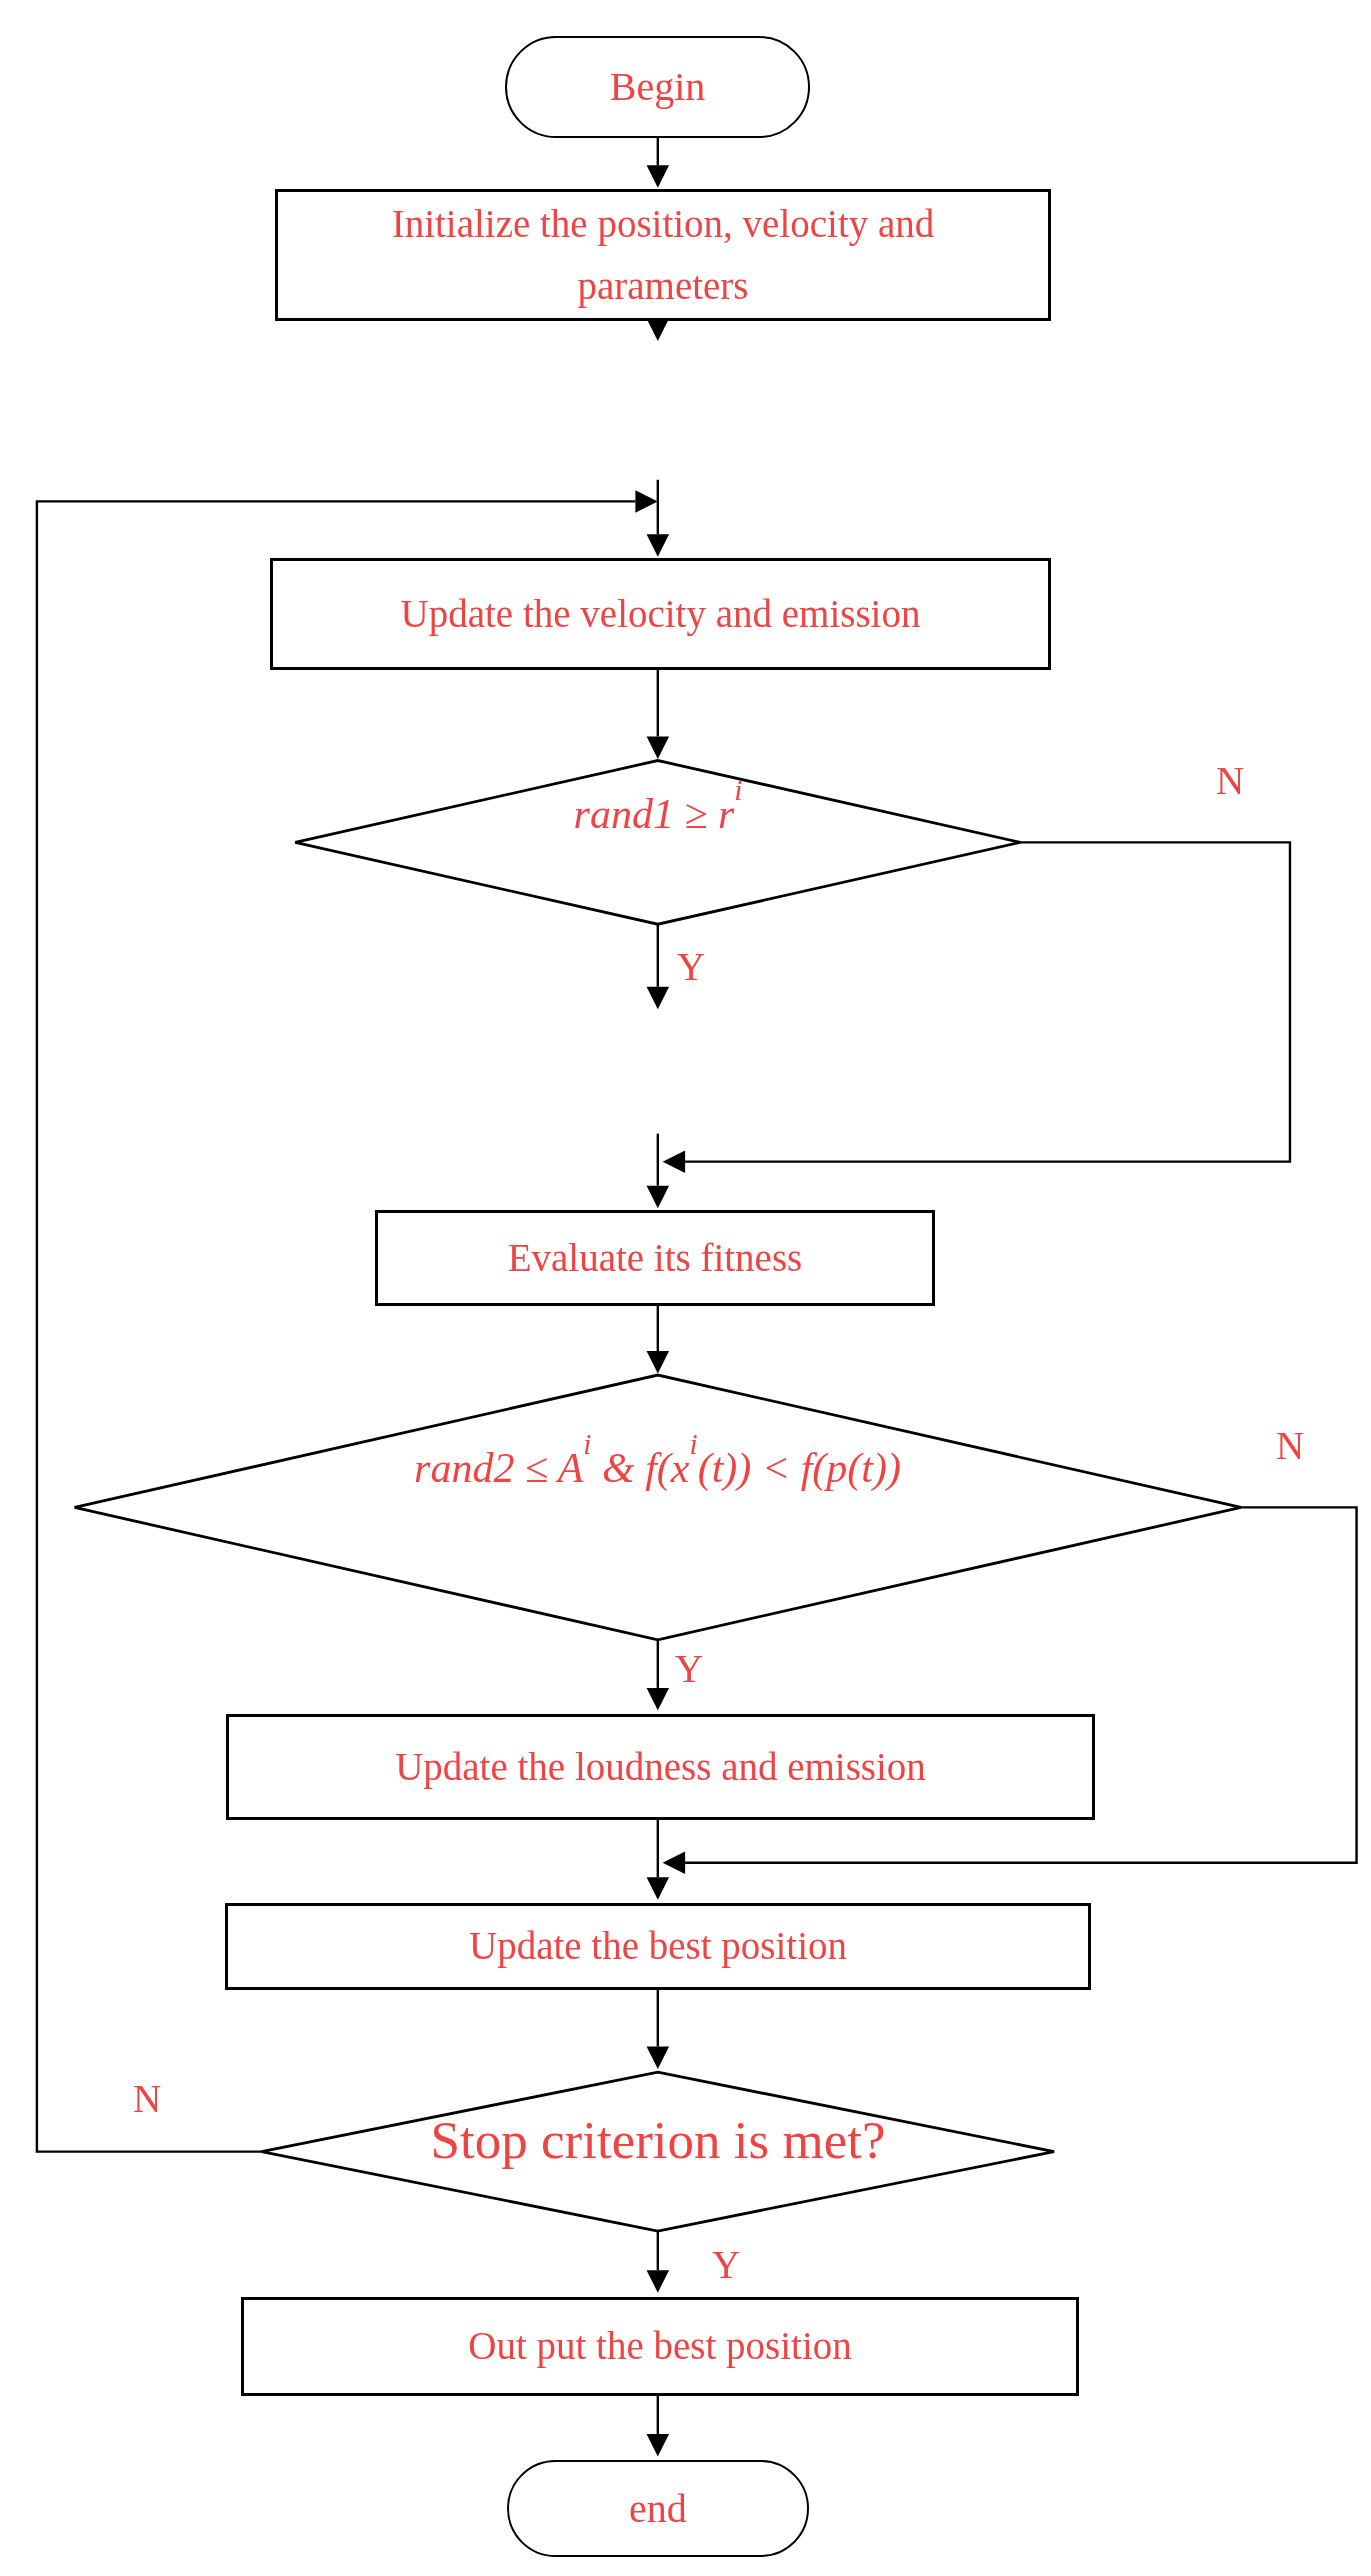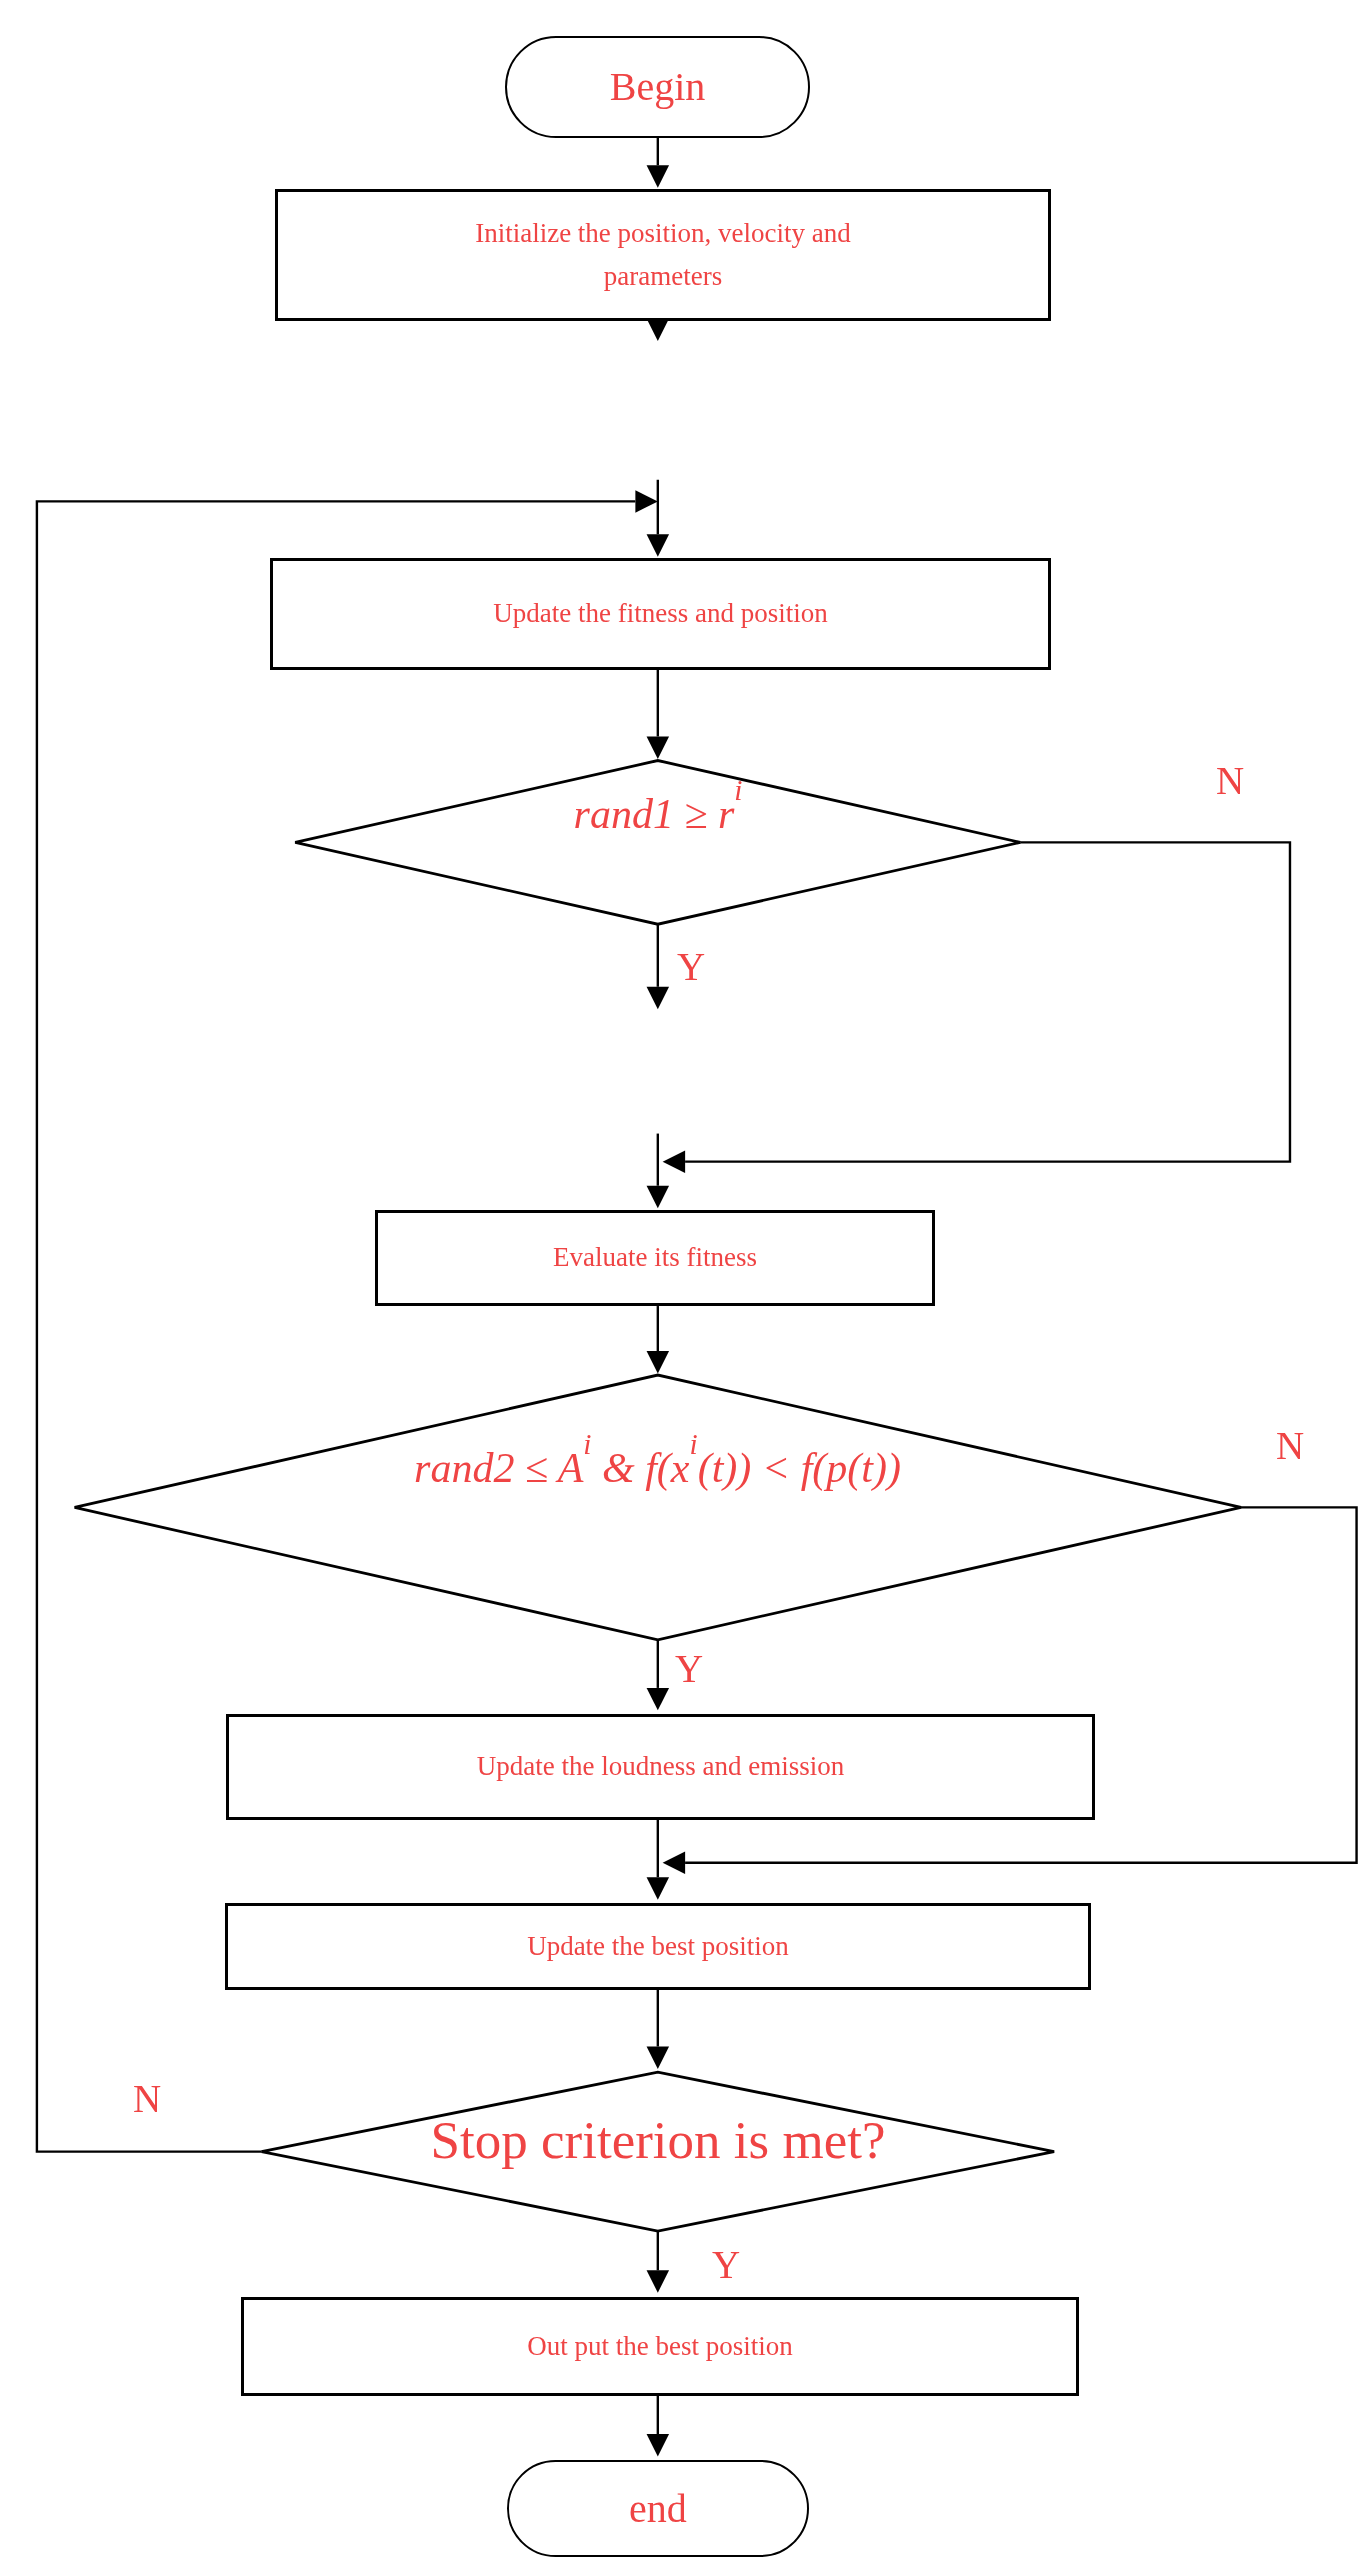--- a/index.html
+++ b/index.html
@@ -1,20 +1,20 @@
 <!DOCTYPE html>
 <html style="font-size:13px"><head>
 <meta charset="utf-8">
 <style>
   html,body{margin:0;padding:0;background:#ffffff;}
   .stage{position:relative;width:1371px;height:2576px;background:#ffffff;
          font-family:"Liberation Serif", serif;color:#ef4444;}
   svg.wires{position:absolute;left:0;top:0;}
   .node{position:absolute;box-sizing:border-box;display:flex;align-items:center;justify-content:center;
-        text-align:center;font-size:27px;line-height:1.6;white-space:pre-line;
+        text-align:center;font-size:39px;line-height:1.6;white-space:pre-line;
         background:#ffffff;border:3.2px solid #000;}
   .pill{border-radius:58px;border-width:2.4px;font-size:40px;}
   .dtext{position:absolute;box-sizing:border-box;display:flex;align-items:flex-start;justify-content:center;
          text-align:center;font-style:italic;font-size:42px;white-space:pre;}
   .dtext sub{font-size:0.7em;line-height:0;}
   .dtext.upright{font-style:normal;font-size:53px;}
   .blabel{position:absolute;font-size:39px;line-height:1;}
 </style>
 </head>
 <body>
@@ -107,21 +107,21 @@
     <span>Begin</span>
   </div>
 
   <div class="node" style="left:275px;top:189px;width:776px;height:132px;">
     <span>Initialize the position, velocity and
 parameters</span>
   </div>
 
 
   <div class="node" style="left:270px;top:558px;width:781px;height:112px;">
-    <span>Update the fitness and position</span>
+    <span>Update the velocity and emission</span>
   </div>
 
 
   <div class="node" style="left:375px;top:1210px;width:560px;height:96px;">
     <span>Evaluate its fitness</span>
   </div>
 
   <div class="node" style="left:226px;top:1714px;width:869px;height:106px;">
     <span>Update the loudness and emission</span>
   </div>

